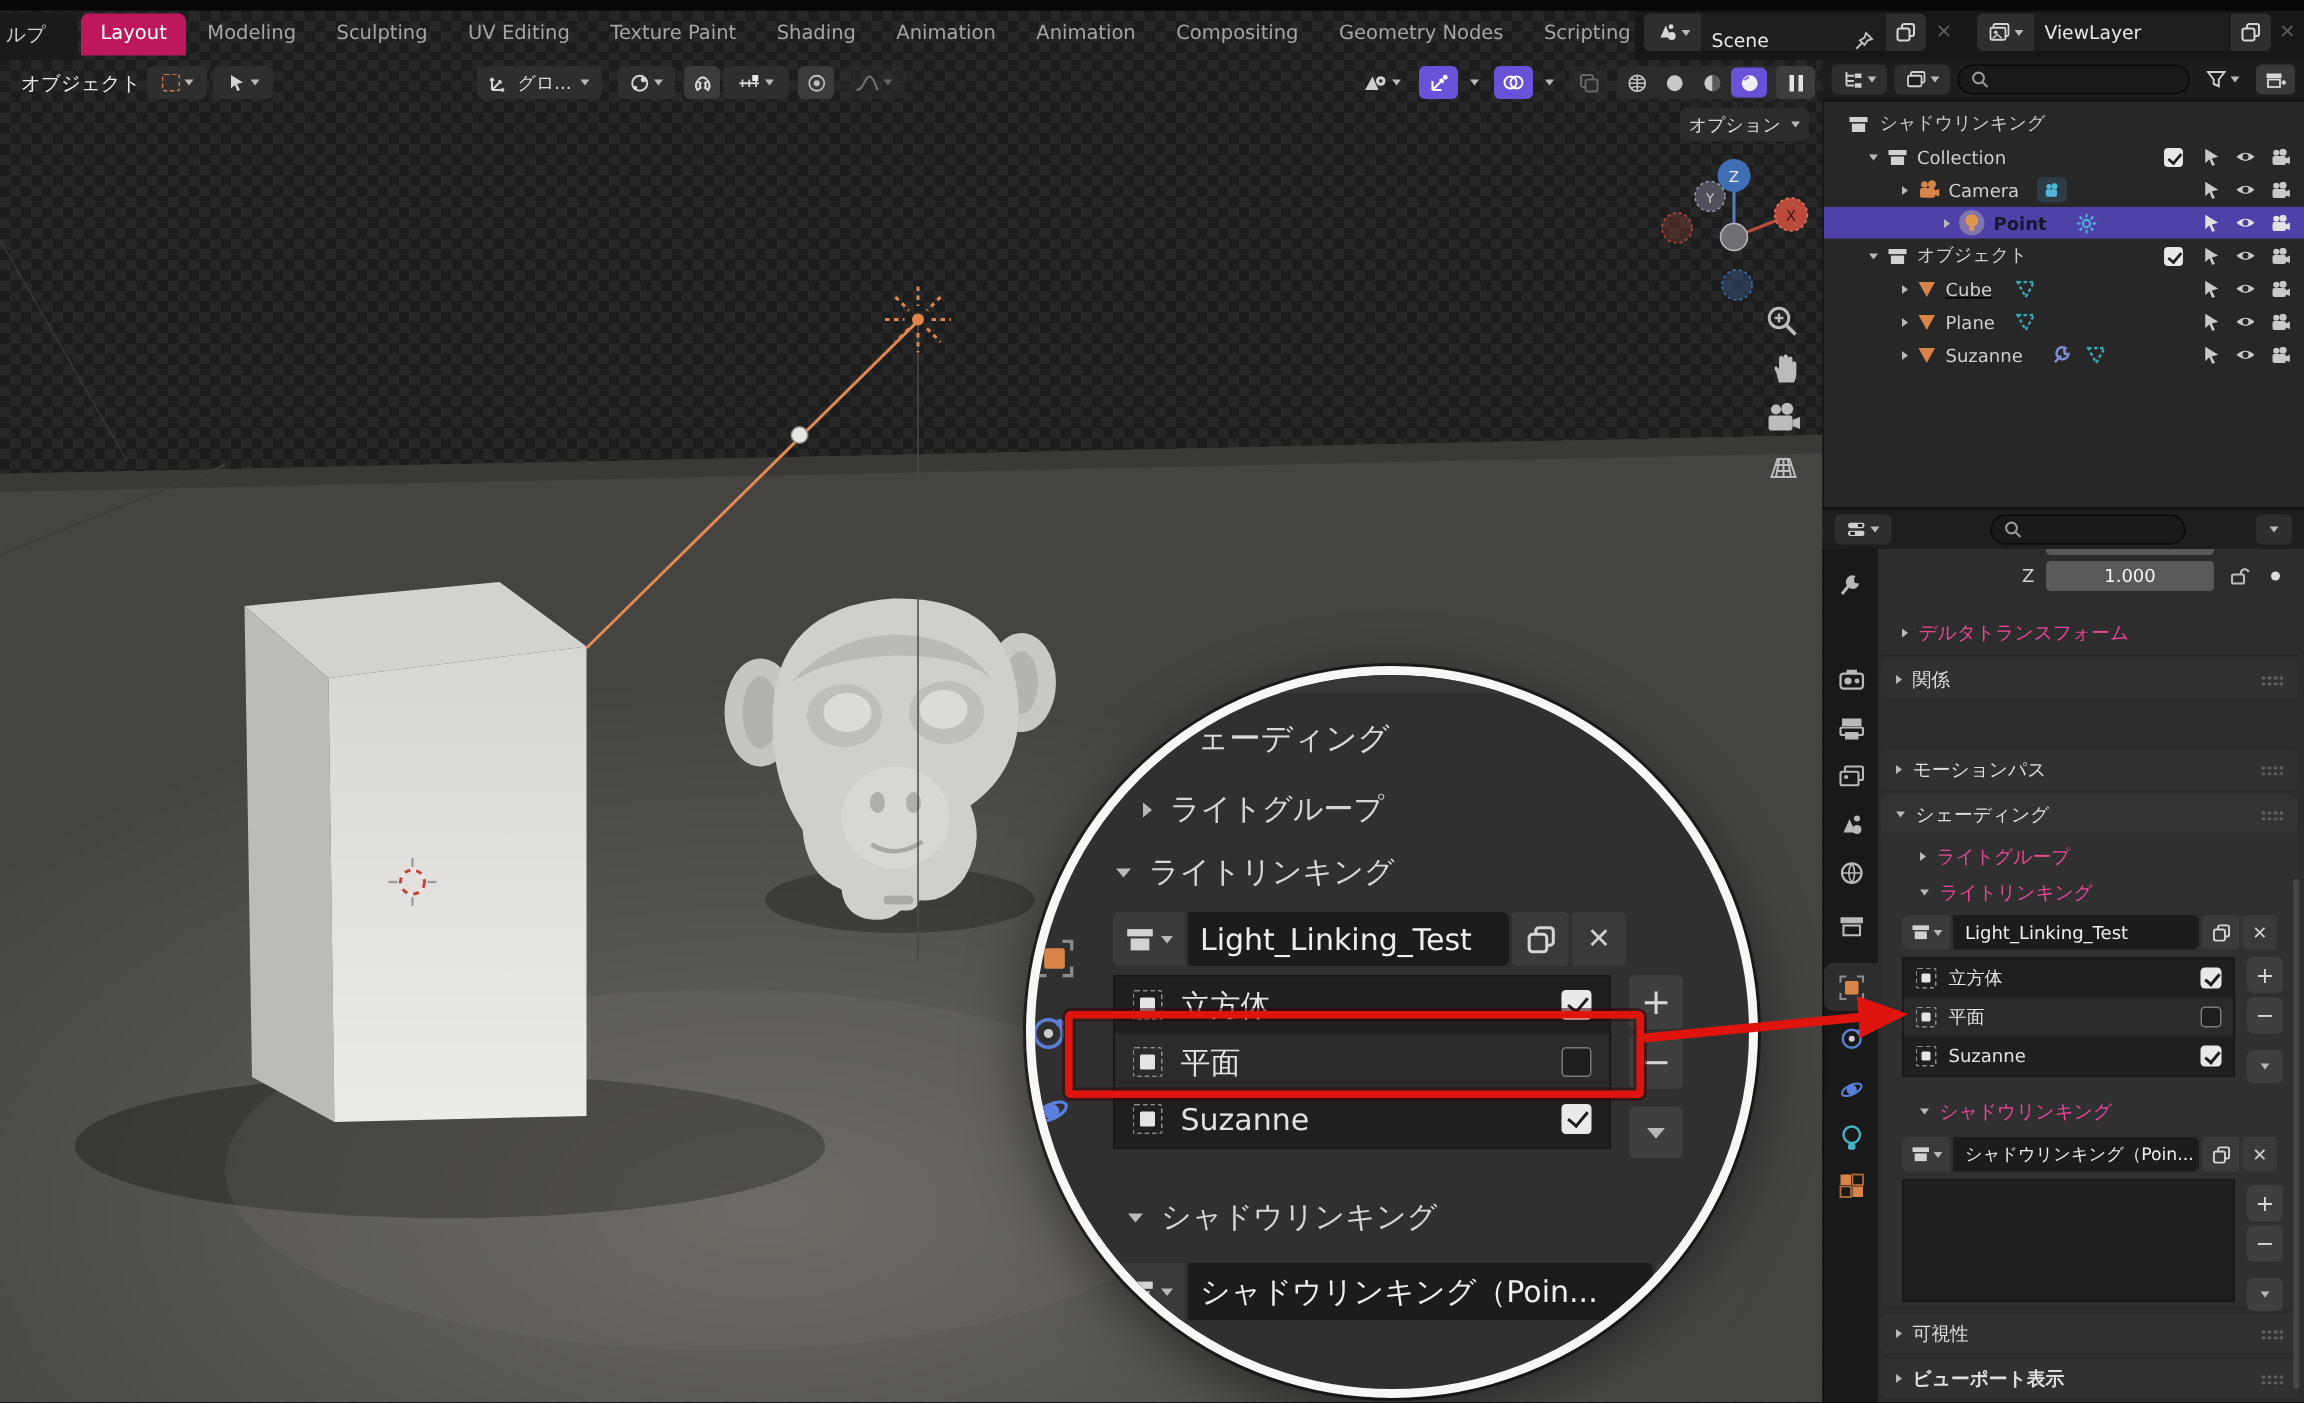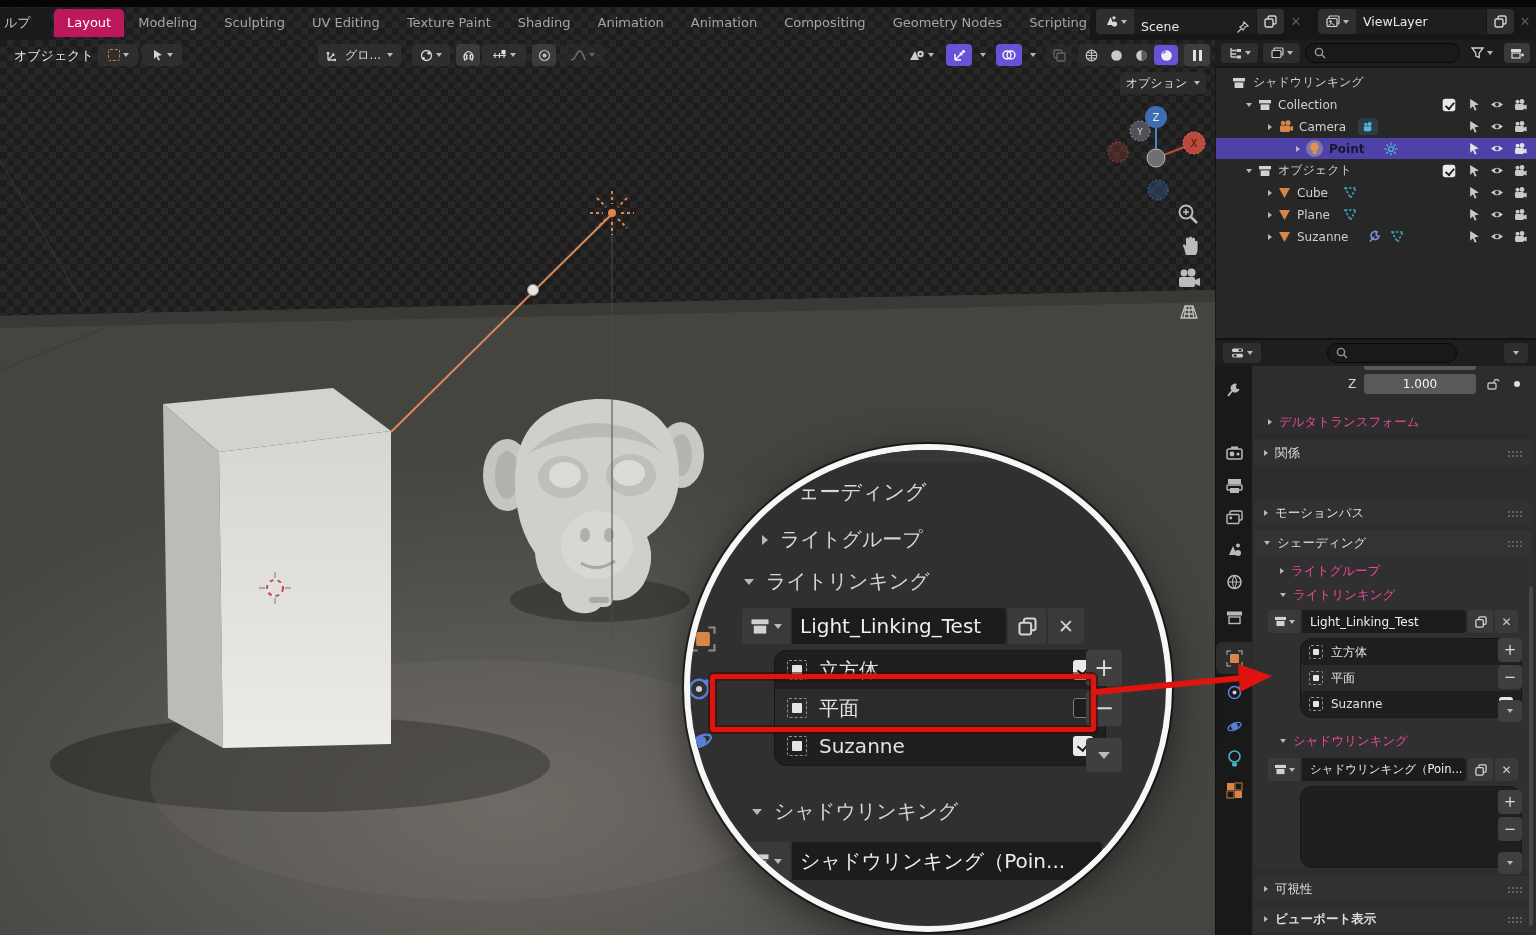--- a/index.html
+++ b/index.html
@@ -39,21 +39,21 @@
   .search input { background:transparent; border:none; outline:none; color:#ddd; font-size:12px; width:100%; }
   
   .phead { position:absolute; left:2px; right:4px; height:26px; background:#313131; border-radius:4px;
     display:flex; align-items:center; gap:7px; padding:0 10px; color:#dedede; font-size:12.5px; }
   .phead .grip { margin-left:auto; }
   .psub { position:absolute; display:flex; align-items:center; gap:7px; color:#ec4899; font-size:12.5px; }
   .selrow { position:absolute; display:flex; align-items:stretch; gap:2px; }
   .selrow .icondd { background:#3a3a3a; border-radius:4px 0 0 4px; display:flex; align-items:center; justify-content:center; gap:2px; }
   .selrow .name { background:#1c1c1c; color:#efefef; display:flex; align-items:center; padding:0 8px; flex:1; border-radius:0 4px 4px 0; white-space:nowrap; overflow:hidden; }
   .selrow .sq { background:#3a3a3a; border-radius:3px; display:flex; align-items:center; justify-content:center; color:#cfcfcf; }
-  .listbox { position:absolute; background:#1f1f1f; border:1px solid #161616; border-radius:12px; overflow:hidden;margin-left:32px; }
+  .listbox { position:absolute; background:#1f1f1f; border:1px solid #161616; border-radius:1px; overflow:hidden; }
   .lrow { display:flex; align-items:center; gap:8px; padding:0 8px; color:#e2e2e2; }
   .sidebtn { position:absolute; background:#3f3f3f; border-radius:4px; color:#d8d8d8; display:flex; align-items:center; justify-content:center; }
   .otext { font-size:12px; color:#cfcfcf; white-space:nowrap; }
   svg { display:block; flex:none; }
   .navico { position:absolute; opacity:.9; }
 </style>
 </head>
 <body>
 
 <div id="app">

